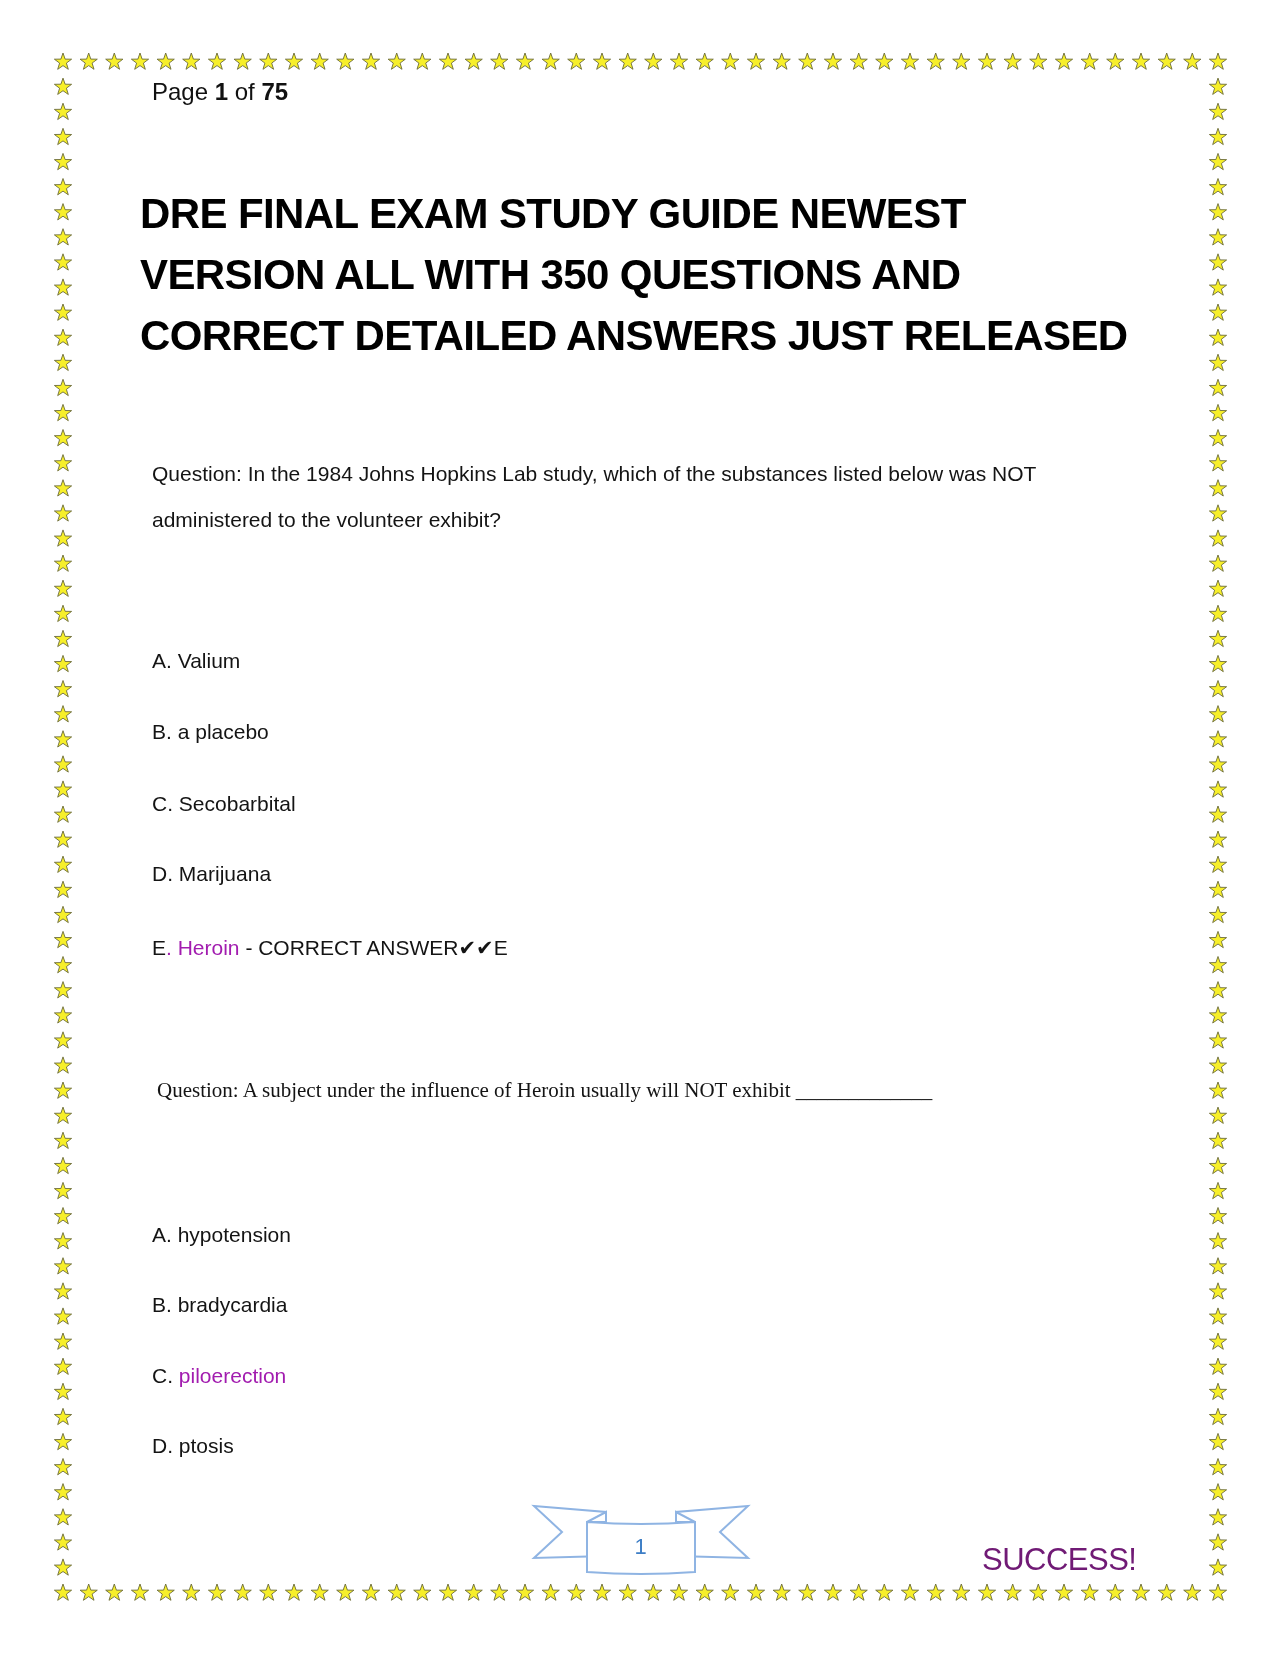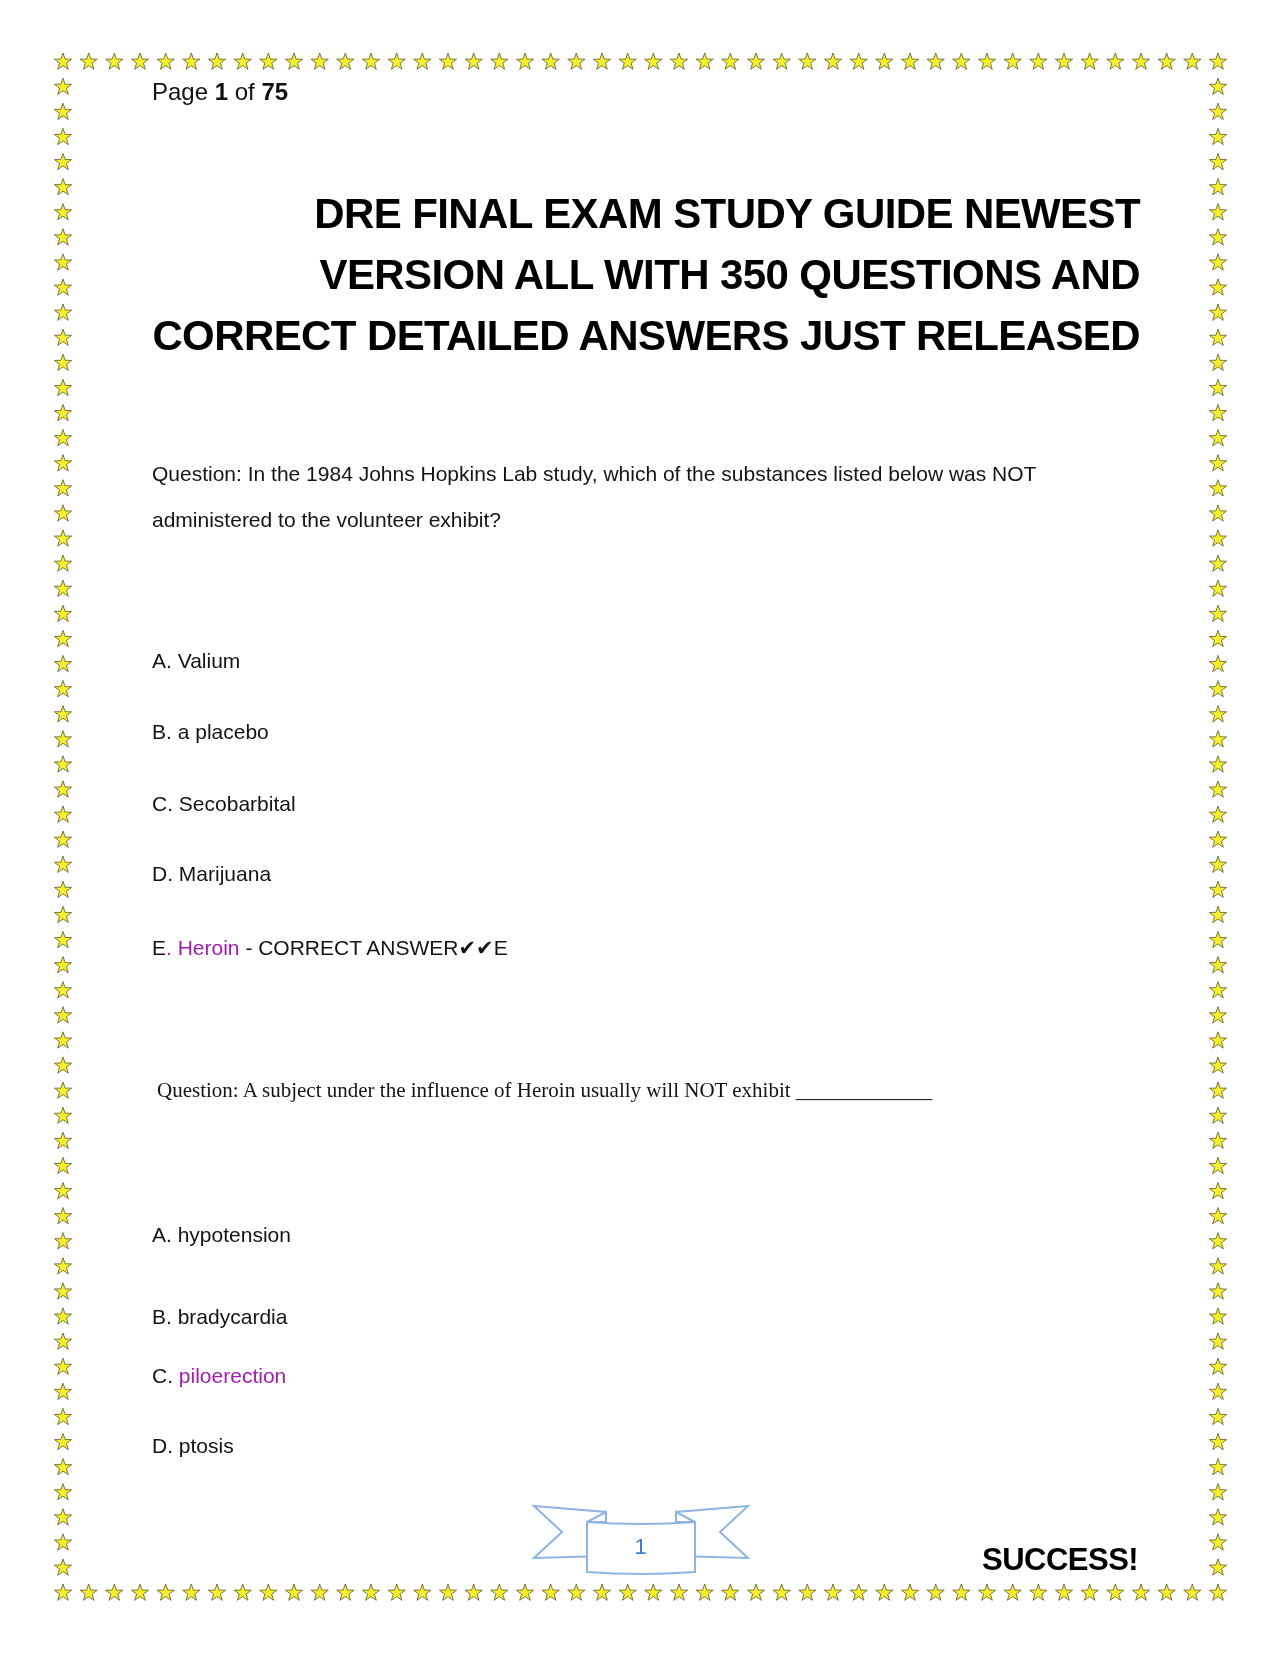--- a/index.html
+++ b/index.html
@@ -6,29 +6,29 @@
   body {
     width: 1280px; height: 1656px; position: relative; overflow: hidden;
     background: #ffffff;
     font-family: "Liberation Sans", "DejaVu Sans", sans-serif;
     color: #111111;
   }
   .star-border { position: absolute; left: 0; top: 0; width: 1280px; height: 1656px; pointer-events: none; }
   .txt { position: absolute; white-space: nowrap; line-height: 1; }
   .page-header { left: 152px; top: 80px; font-size: 24px; color: #111; }
   .page-header b { font-weight: bold; }
-  .title { position: absolute; left: 140px; width: 1000px; text-align: right; font-weight: bold;
+  .title { position: absolute; left: 140px; width: 1000px; text-align: left; font-weight: bold;
            font-size: 42px; letter-spacing: -0.6px; color: #000; line-height: 1; white-space: nowrap; }
   .body-text { font-size: 21px; color: #141414; }
   .blue { color: #a21caf; text-align: right; }
   .ribbon { position: absolute; left: 528px; top: 1500px; width: 226px; height: 80px; }
   .ribbon-num { position: absolute; left: 588px; top: 1536px; width: 105px; text-align: center;
                 font-size: 22px; color: #3d7ec6; line-height: 1; }
-  .success { position: absolute; left: 982px; top: 1544px; font-size: 31px; font-weight: bold;
-             color: #000000; letter-spacing: -0.5px; line-height: 1; }
+  .success { position: absolute; left: 982px; top: 1544px; font-size: 31px; font-weight: normal;
+             color: #701a75; letter-spacing: -0.5px; line-height: 1; }
 </style>
 </head>
 <body>
 
 <svg class="star-border" id="star-border" xmlns="http://www.w3.org/2000/svg" width="1280" height="1656" viewBox="0 0 1280 1656">
   <defs>
     <polygon id="star-shape" points="0,-9 2.1,-2.9 8.6,-2.8 3.4,1.1 5.3,7.3 0,3.6 -5.3,7.3 -3.4,1.1 -8.6,-2.8 -2.1,-2.9" fill="#f7ef2a" stroke="#6b6b3a" stroke-width="0.9" stroke-linejoin="round"></polygon>
   </defs>
   <g id="star-group">
       <use href="#star-shape" x="63.0" y="62.0"></use>
@@ -280,21 +280,21 @@
   <div class="txt body-text" style="left:152px; top:937px;"><span>E</span><span class="blue">. Heroin</span><span> - CORRECT ANSWER✔✔E</span></div>
 </div>
 
 <div>
   <div class="txt body-text" style="left:157px; top:1080px;font-family:Liberation Serif, serif;">Question: A subject under the influence of Heroin usually will NOT exhibit _____________</div>
 
   <div class="txt body-text" style="left:152px; top:1224px;">
     <span>A.</span>
     <span>hypotension</span>
   </div>
-  <div class="txt body-text" style="left:152px; top:1294px;margin-top:12px;">
+  <div class="txt body-text" style="left:152px; top:1294px;">
     <span>B.</span>
     <span>bradycardia</span>
   </div>
   <div class="txt body-text" style="left:152px; top:1365px;">
     <span>C.</span>
     <span class="blue">piloerection</span>
   </div>
   <div class="txt body-text" style="left:152px; top:1435px;">
     <span>D.</span>
     <span>ptosis</span>

